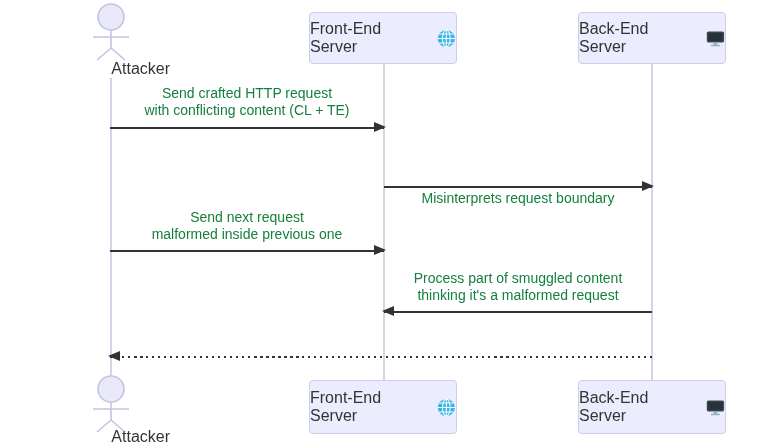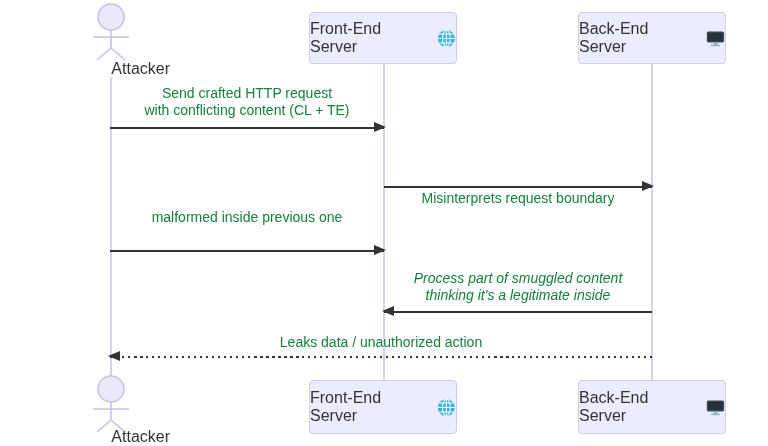--- a/index.html
+++ b/index.html
@@ -86,37 +86,35 @@
   </div>
 
   <div class="msg-text" style="left:368px; top:146px;margin-top:44px;">
     <div>Misinterprets request boundary</div>
   </div>
   <div class="arrow right" style="left:384px; top:186px; width:268px;">
     <div class="head"></div>
   </div>
 
   <div class="msg-text" style="left:97px; top:209px;">
+    <div>Send next request</div>
     <div>malformed inside previous one</div>
   </div>
   <div class="arrow right" style="left:110px; top:250px; width:274px;">
     <div class="head"></div>
   </div>
 
-  <div class="msg-text" style="left:368px; top:270px;font-style:italic;">
+  <div class="msg-text" style="left:368px; top:270px;">
     <div>Process part of smuggled content</div>
-    <div>thinking it's a legitimate inside</div>
+    <div>thinking it's a malformed request</div>
   </div>
   <div class="arrow left" style="left:384px; top:311px; width:268px;">
     <div class="head"></div>
   </div>
 
-  <div class="msg-text" style="left:231px; top:334px;">
-    <div>Leaks data / unauthorized action</div>
-  </div>
   <div class="arrow left dotted" style="left:110px; top:356px; width:542px;">
     <div class="head"></div>
   </div>
 
   <svg class="actor-fig" style="left:84px; top:375px;" width="54" height="58" viewBox="0 0 54 58">
     <g stroke="#c3c3e6" stroke-width="1.6" fill="none">
       <circle cx="27" cy="14" r="13" fill="#e9e9fa"></circle>
       <line x1="27" y1="27" x2="27" y2="45"></line>
       <line x1="9" y1="34" x2="45" y2="34"></line>
       <line x1="27" y1="45" x2="13" y2="57"></line>

